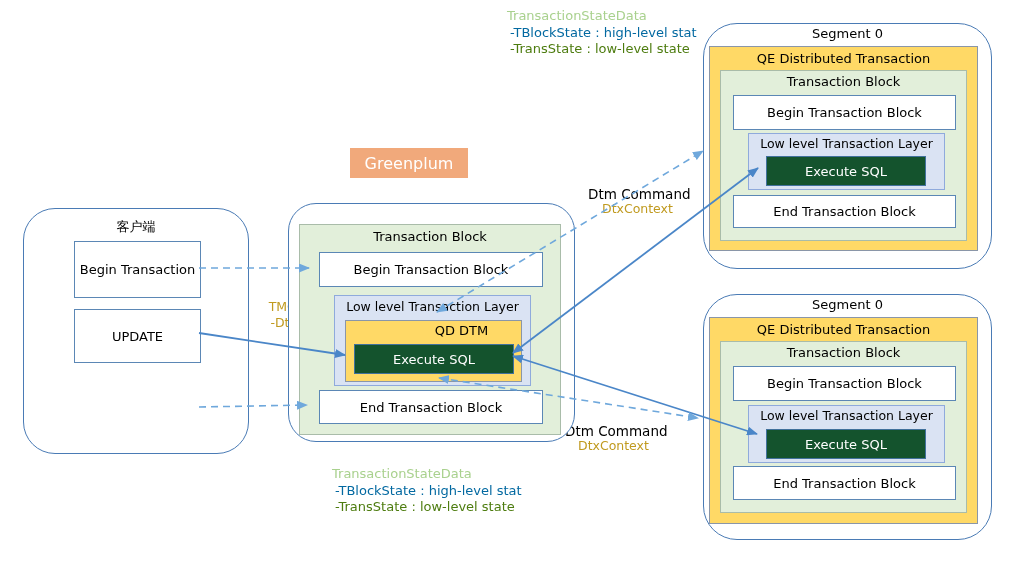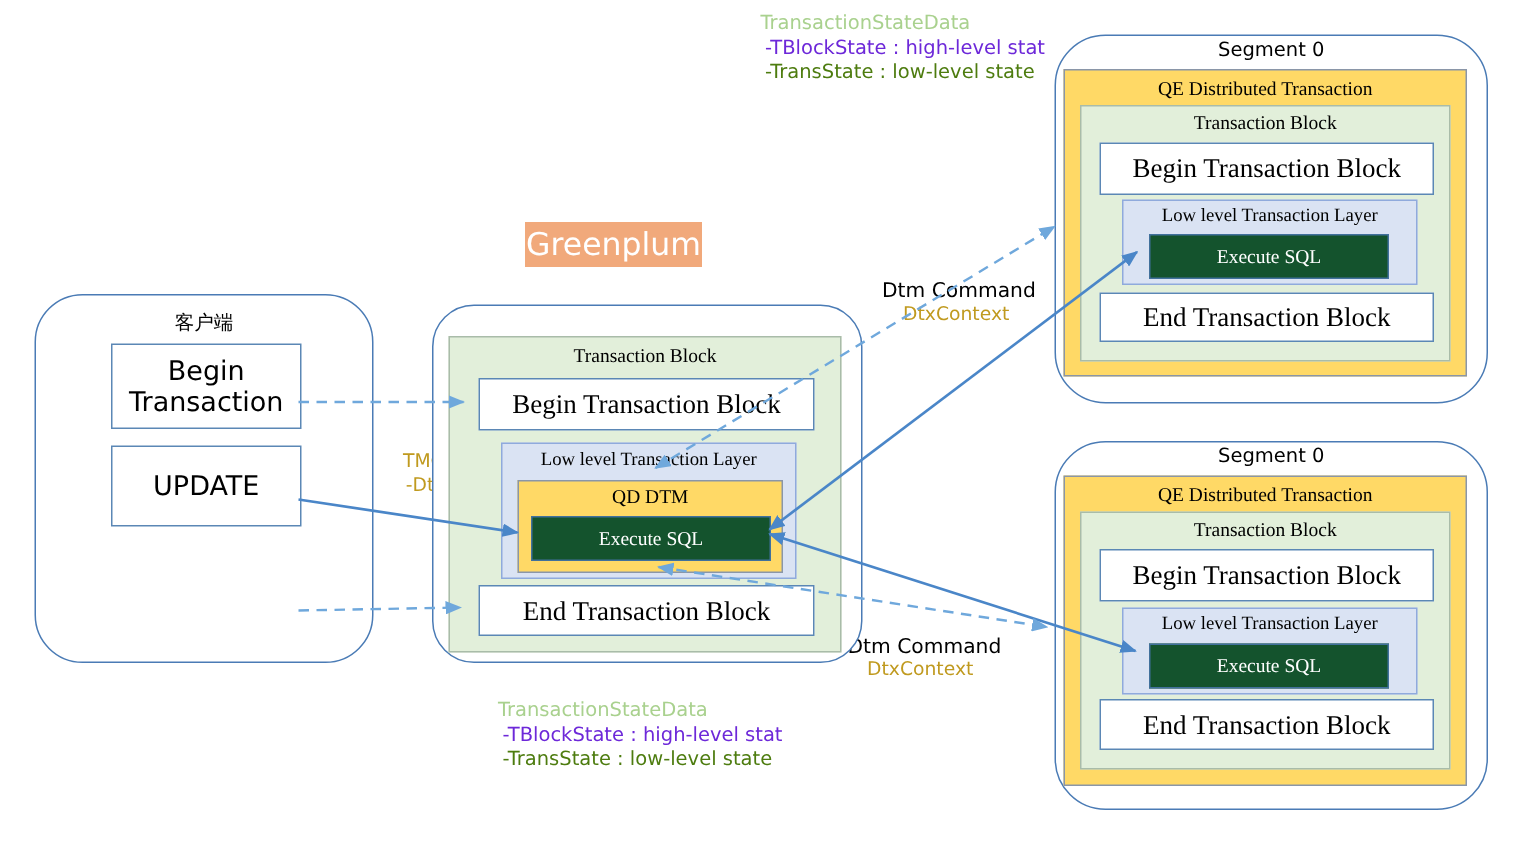--- a/index.html
+++ b/index.html
@@ -9,45 +9,45 @@
     font-family:"DejaVu Sans","Liberation Sans",sans-serif;
     color:#111;
   }
   .abs { position:absolute; }
   .page-title {
     position:absolute; left:74px; top:52px;
     font-size:43px; font-weight:600; letter-spacing:0px; color:#000;
   }
   .badge {
     position:absolute; left:350px; top:148px; width:118px; height:30px;
-    background:#F1A97B; color:#ffffff; font-size:21px;
+    background:#F1A97B; color:#ffffff; font-size:16px;
     display:flex; align-items:center; justify-content:center;
   }
   .container-round {
     position:absolute; background:#ffffff;
     border:1.5px solid #4A7BB5; border-radius:32px;
   }
   .c-label { position:absolute; left:0; width:100%; text-align:center; font-size:13px; color:#000; }
   .box-white {
     position:absolute; background:#ffffff; border:1.4px solid #5B87B5;
     display:flex; align-items:center; justify-content:center;
-    font-size:18px; text-align:center; color:#000;
+    font-size:13px; text-align:center; color:#000;
   }
-  .panel { position:absolute;font-family:Liberation Serif, serif; }
+  .panel { position:absolute; }
   .fill-green { background:#E2EFDA; border:1.2px solid #A9BCA9; }
   .fill-lav { background:#DAE3F3; border:1.2px solid #8FAADC; }
   .fill-yellow { background:#FFD966; border:1.2px solid #8A96A8; }
   .fill-blue {
     background:#14532d; border:1.2px solid #41719C; color:#ffffff;
     display:flex; align-items:center; justify-content:center; font-size:13px;
   }
   .pre { white-space:pre-line; line-height:1.25; }
   .ann { position:absolute; font-size:13px; line-height:16.5px; }
   .t-green { color:#A9D18E; }
-  .t-lblue { color:#6d28d9; }
+  .t-lblue { color:#0369a1; }
   .t-blue  { color:#4d7c0f; }
   .t-gold  { color:#C09A1F; }
   .dtm-cmd { font-size:13.5px; color:#000; }
   .dtm-ctx { font-size:12.5px; color:#C09A1F; }
   svg.overlay { position:absolute; left:0; top:0; pointer-events:none; }
   .clip-artifact { position:absolute; left:505px; top:0; height:3px; width:200px; overflow:hidden; }
   .clip-artifact span { display:block; margin-top:-13px; font-size:13px; color:#A9D18E; }
 </style>
 </head>
 <body>
@@ -80,34 +80,34 @@
   <div class="abs" style="left:565px; top:423px;">
     <div class="dtm-cmd">Dtm Command</div>
     <div class="dtm-ctx" style="margin-left:13px; margin-top:-1px;">DtxContext</div>
   </div>
 
   <div class="abs" style="left:256px; top:299px; width:74px; text-align:right; font-size:12.5px; line-height:16px;">
     <div class="t-gold">TMGXACT</div>
     <div class="t-gold">-DtxState</div>
   </div>
 
-  <div class="container-round" style="left:23px; top:196px; width:224px; height:244px;">
+  <div class="container-round" style="left:23px; top:208px; width:224px; height:244px;">
     <div class="c-label" style="top:9px;">客户端</div>
     <div class="box-white" style="left:50px; top:32px; width:125px; height:55px;">Begin Transaction</div>
     <div class="box-white" style="left:50px; top:100px; width:125px; height:52px;">UPDATE</div>
   </div>
 
   <div class="container-round" style="left:288px; top:203px; width:285px; height:237px; border-radius:28px;">
     <div class="panel fill-green" style="left:10px; top:20px; width:260px; height:209px;">
       <div class="c-label" style="top:4px;">Transaction Block</div>
       <div class="box-white" style="left:19px; top:27px; width:222px; height:33px;">Begin Transaction Block</div>
       <div class="panel fill-lav" style="left:34px; top:70px; width:195px; height:89px;">
         <div class="c-label" style="top:3px; font-size:12.5px;">Low level Transaction Layer</div>
         <div class="panel fill-yellow" style="left:10px; top:24px; width:175px; height:60px;">
-          <div class="c-label" style="top:2px;">QD DTM</div>
+          <div class="c-label" style="top:2px;padding-left:28px;">QD DTM</div>
           <div class="fill-blue" style="position:absolute; left:8px; top:23px; width:158px; height:28px;">Execute SQL</div>
         </div>
       </div>
       <div class="box-white" style="left:19px; top:165px; width:222px; height:32px;">End Transaction Block</div>
     </div>
   </div>
 
   <div class="container-round" style="left:703px; top:23px; width:287px; height:244px; border-radius:34px;">
     <div class="c-label" style="top:2px;">Segment 0</div>
     <div class="panel fill-yellow" style="left:5px; top:22px; width:267px; height:203px;">

